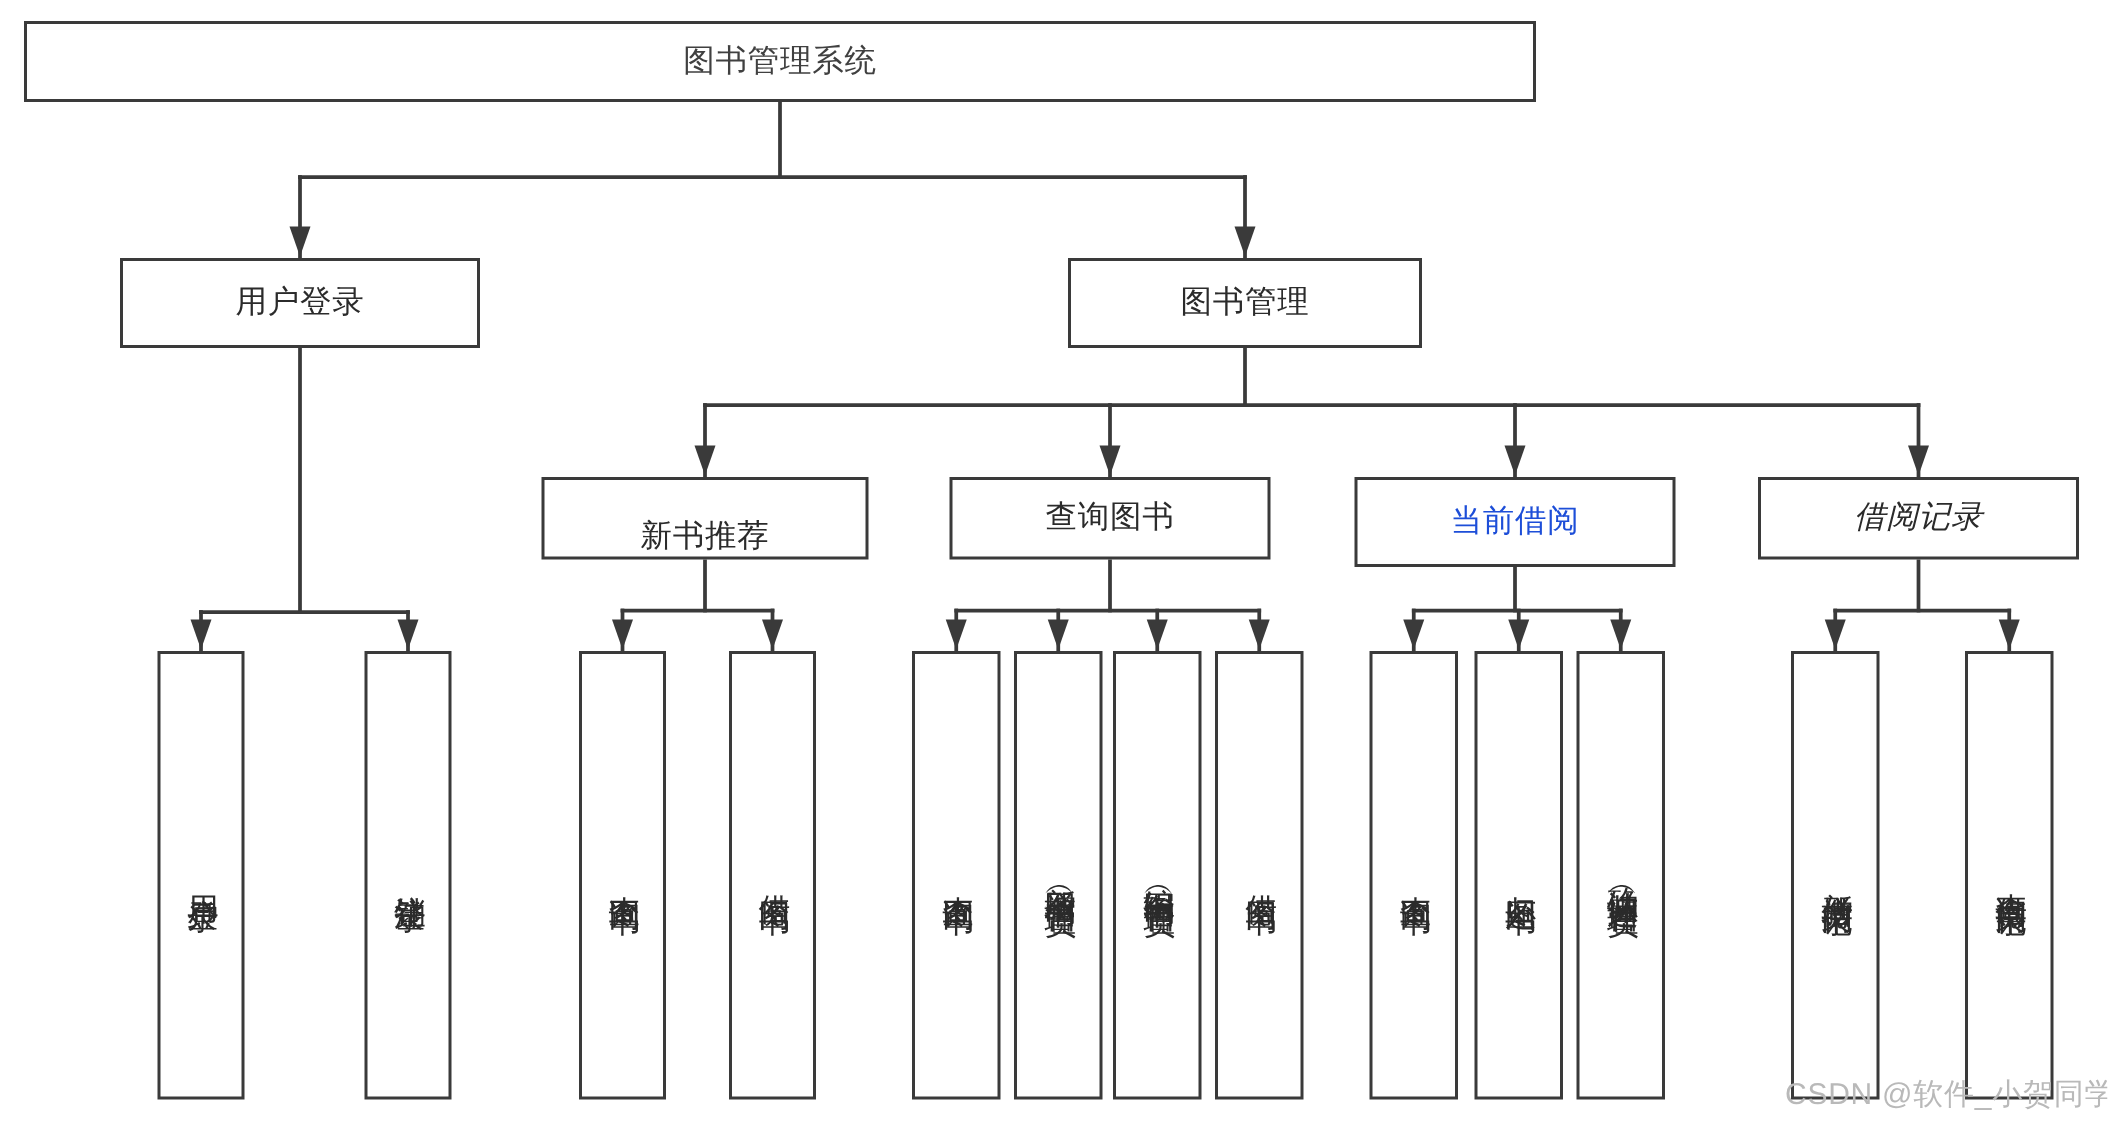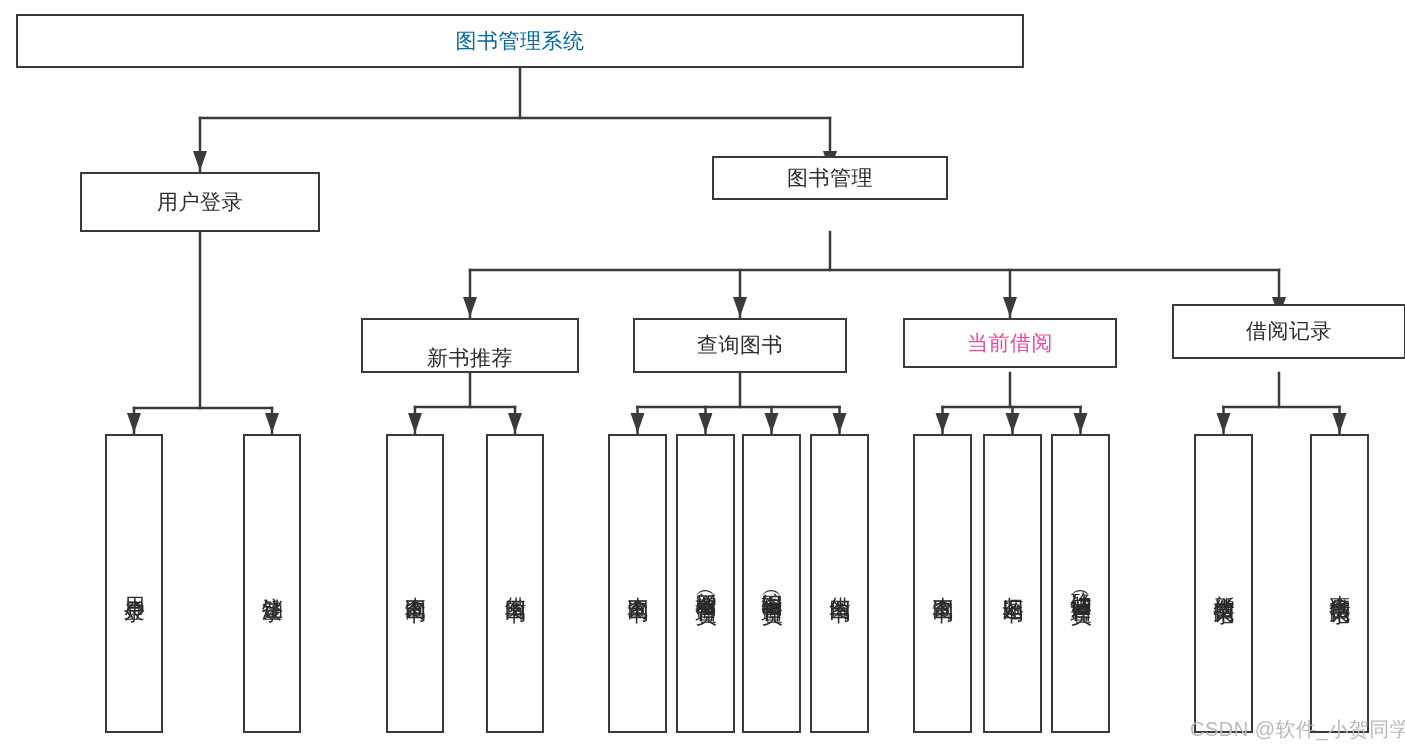--- a/index.html
+++ b/index.html
@@ -113,39 +113,39 @@
       <line x1="1080.5" y1="407" x2="1080.5" y2="433" stroke="#3a3a3a" stroke-width="2.5" stroke-linecap="square"></line>
       <polygon points="1073.5,413 1087.5,413 1080.5,433" fill="#3a3a3a"></polygon>
       <line x1="1279" y1="373" x2="1279" y2="407" stroke="#3a3a3a" stroke-width="2.5" stroke-linecap="square"></line>
       <line x1="1223.5" y1="407" x2="1339.5" y2="407" stroke="#3a3a3a" stroke-width="2.5" stroke-linecap="square"></line>
       <line x1="1223.5" y1="407" x2="1223.5" y2="433" stroke="#3a3a3a" stroke-width="2.5" stroke-linecap="square"></line>
       <polygon points="1216.5,413 1230.5,413 1223.5,433" fill="#3a3a3a"></polygon>
       <line x1="1339.5" y1="407" x2="1339.5" y2="433" stroke="#3a3a3a" stroke-width="2.5" stroke-linecap="square"></line>
       <polygon points="1332.5,413 1346.5,413 1339.5,433" fill="#3a3a3a"></polygon>
     </svg>
   <div id="nodes">
-      <div class="node horiz" style="left: 16px; top: 14px; width: 1008px; height: 54px; border-color: rgb(58, 58, 58); color: #0369a1;">
+      <div class="node horiz" style="left: 16px; top: 14px; width: 1008px; height: 54px; border-color: rgb(58, 58, 58); color: #404040;">
         <span class="label">图书管理系统</span>
       </div>
       <div class="node horiz" style="left: 80px; top: 172px; width: 240px; height: 60px; border-color: rgb(58, 58, 58); color: rgb(43, 43, 43);">
         <span class="label">用户登录</span>
       </div>
-      <div class="node horiz" style="left: 712px; top: 156px; width: 236px; height: 44px; border-color: rgb(58, 58, 58); color: rgb(43, 43, 43);">
+      <div class="node horiz" style="left: 712px; top: 172px; width: 236px; height: 60px; border-color: rgb(58, 58, 58); color: rgb(43, 43, 43);">
         <span class="label">图书管理</span>
       </div>
       <div class="node horiz" style="left: 361px; top: 318px; width: 218px; height: 55px; border-color: rgb(58, 58, 58); color: rgb(43, 43, 43); align-items: flex-end;">
         <span class="label">新书推荐</span>
       </div>
       <div class="node horiz" style="left: 633px; top: 318px; width: 214px; height: 55px; border-color: rgb(58, 58, 58); color: rgb(43, 43, 43);">
         <span class="label">查询图书</span>
       </div>
-      <div class="node horiz" style="left: 903px; top: 318px; width: 214px; height: 50px; border-color: rgb(58, 58, 58); color: #ec4899;">
+      <div class="node horiz" style="left: 903px; top: 318px; width: 214px; height: 60px; border-color: rgb(58, 58, 58); color: #1d4ed8;">
         <span class="label">当前借阅</span>
       </div>
-      <div class="node horiz" style="left: 1172px; top: 304px; width: 234px; height: 55px; border-color: rgb(58, 58, 58); color: rgb(43, 43, 43);">
+      <div class="node horiz" style="left: 1172px; top: 318px; width: 214px; height: 55px; border-color: rgb(58, 58, 58); color: rgb(43, 43, 43); font-style: italic;">
         <span class="label">借阅记录</span>
       </div>
       <div class="node vert" style="left: 105px; top: 434px; width: 58px; height: 299px; border-color: rgb(58, 58, 58); color: rgb(43, 43, 43);">
         <span class="label">用户登录</span>
       </div>
       <div class="node vert" style="left: 243px; top: 434px; width: 58px; height: 299px; border-color: rgb(58, 58, 58); color: rgb(43, 43, 43);">
         <span class="label">注销登录</span>
       </div>
       <div class="node vert" style="left: 386px; top: 434px; width: 58px; height: 299px; border-color: rgb(58, 58, 58); color: rgb(43, 43, 43);">
         <span class="label">查询图书</span>

